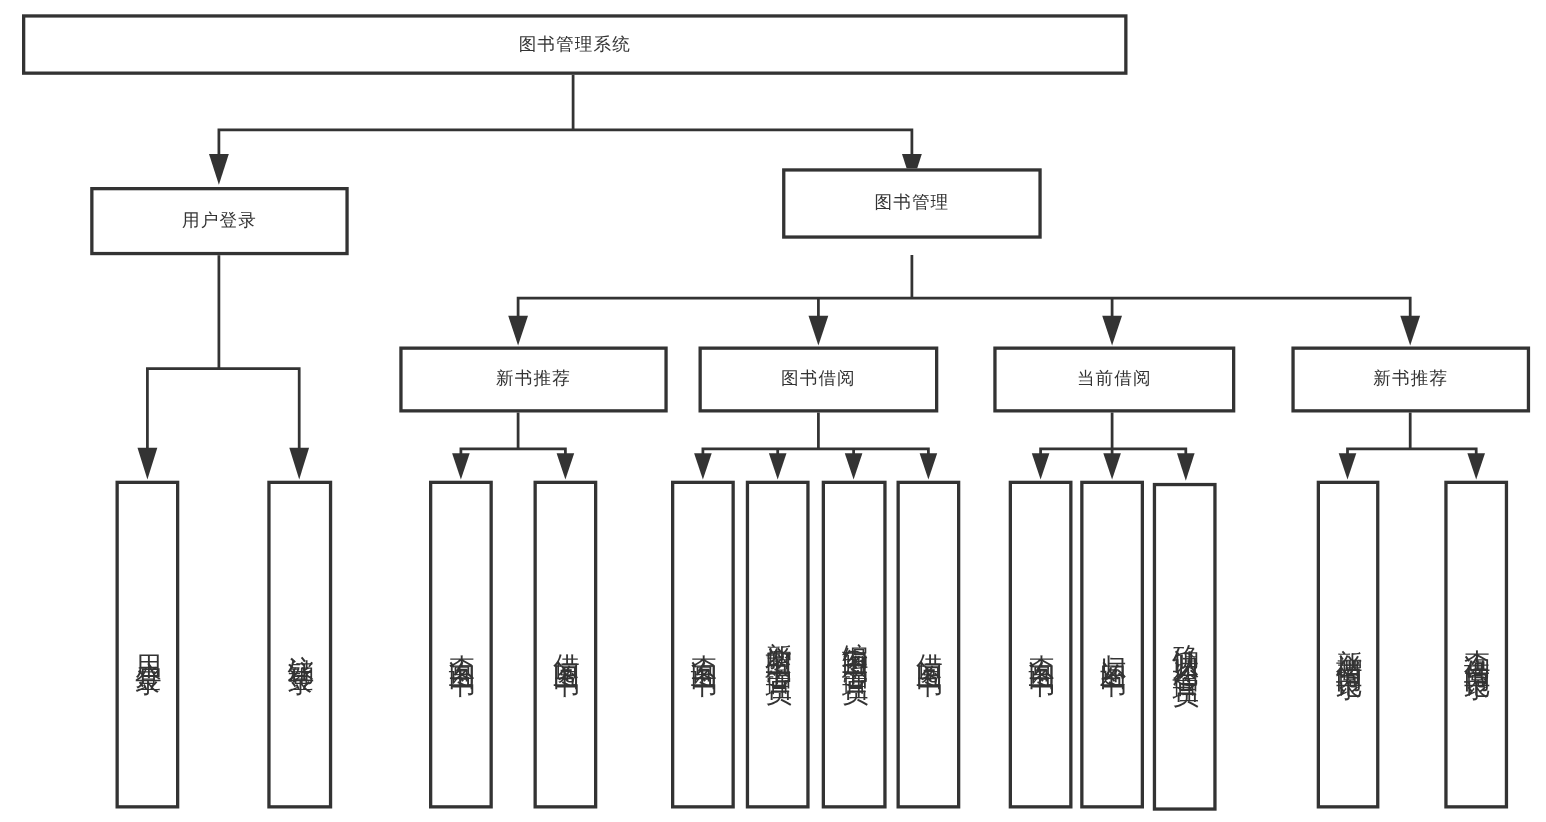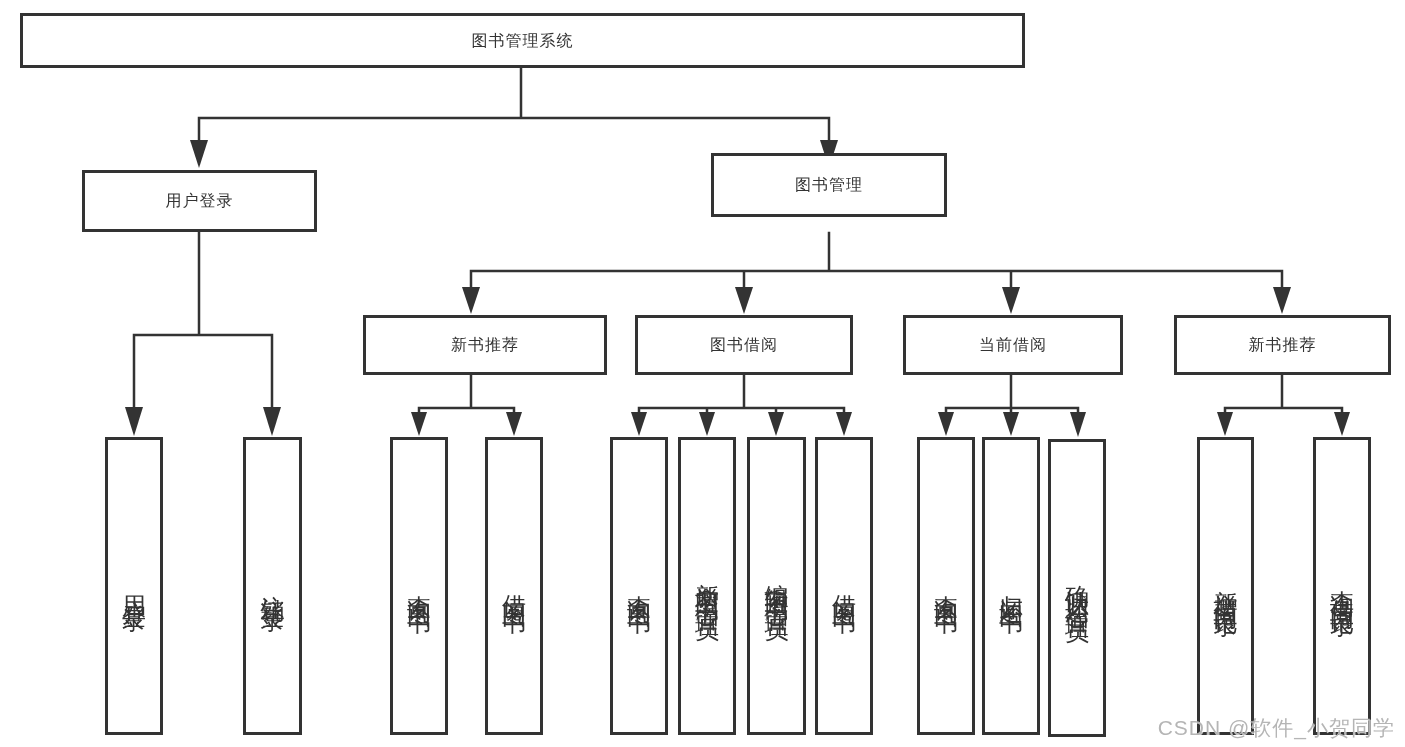--- a/index.html
+++ b/index.html
@@ -157,14 +157,13 @@
     <span class="vlabel">确认归还（管理员）</span>
   </div>
 
   <div class="box" style="left:1197px;top:437px;width:57px;height:298px">
     <span class="vlabel">新增借阅记录</span>
   </div>
   <div class="box" style="left:1313px;top:437px;width:58px;height:298px">
     <span class="vlabel">查询借阅记录</span>
   </div>
 
-  <div id="watermark">CSDN @软件_小贺同学</div>
 </div>
 
 </body></html>

